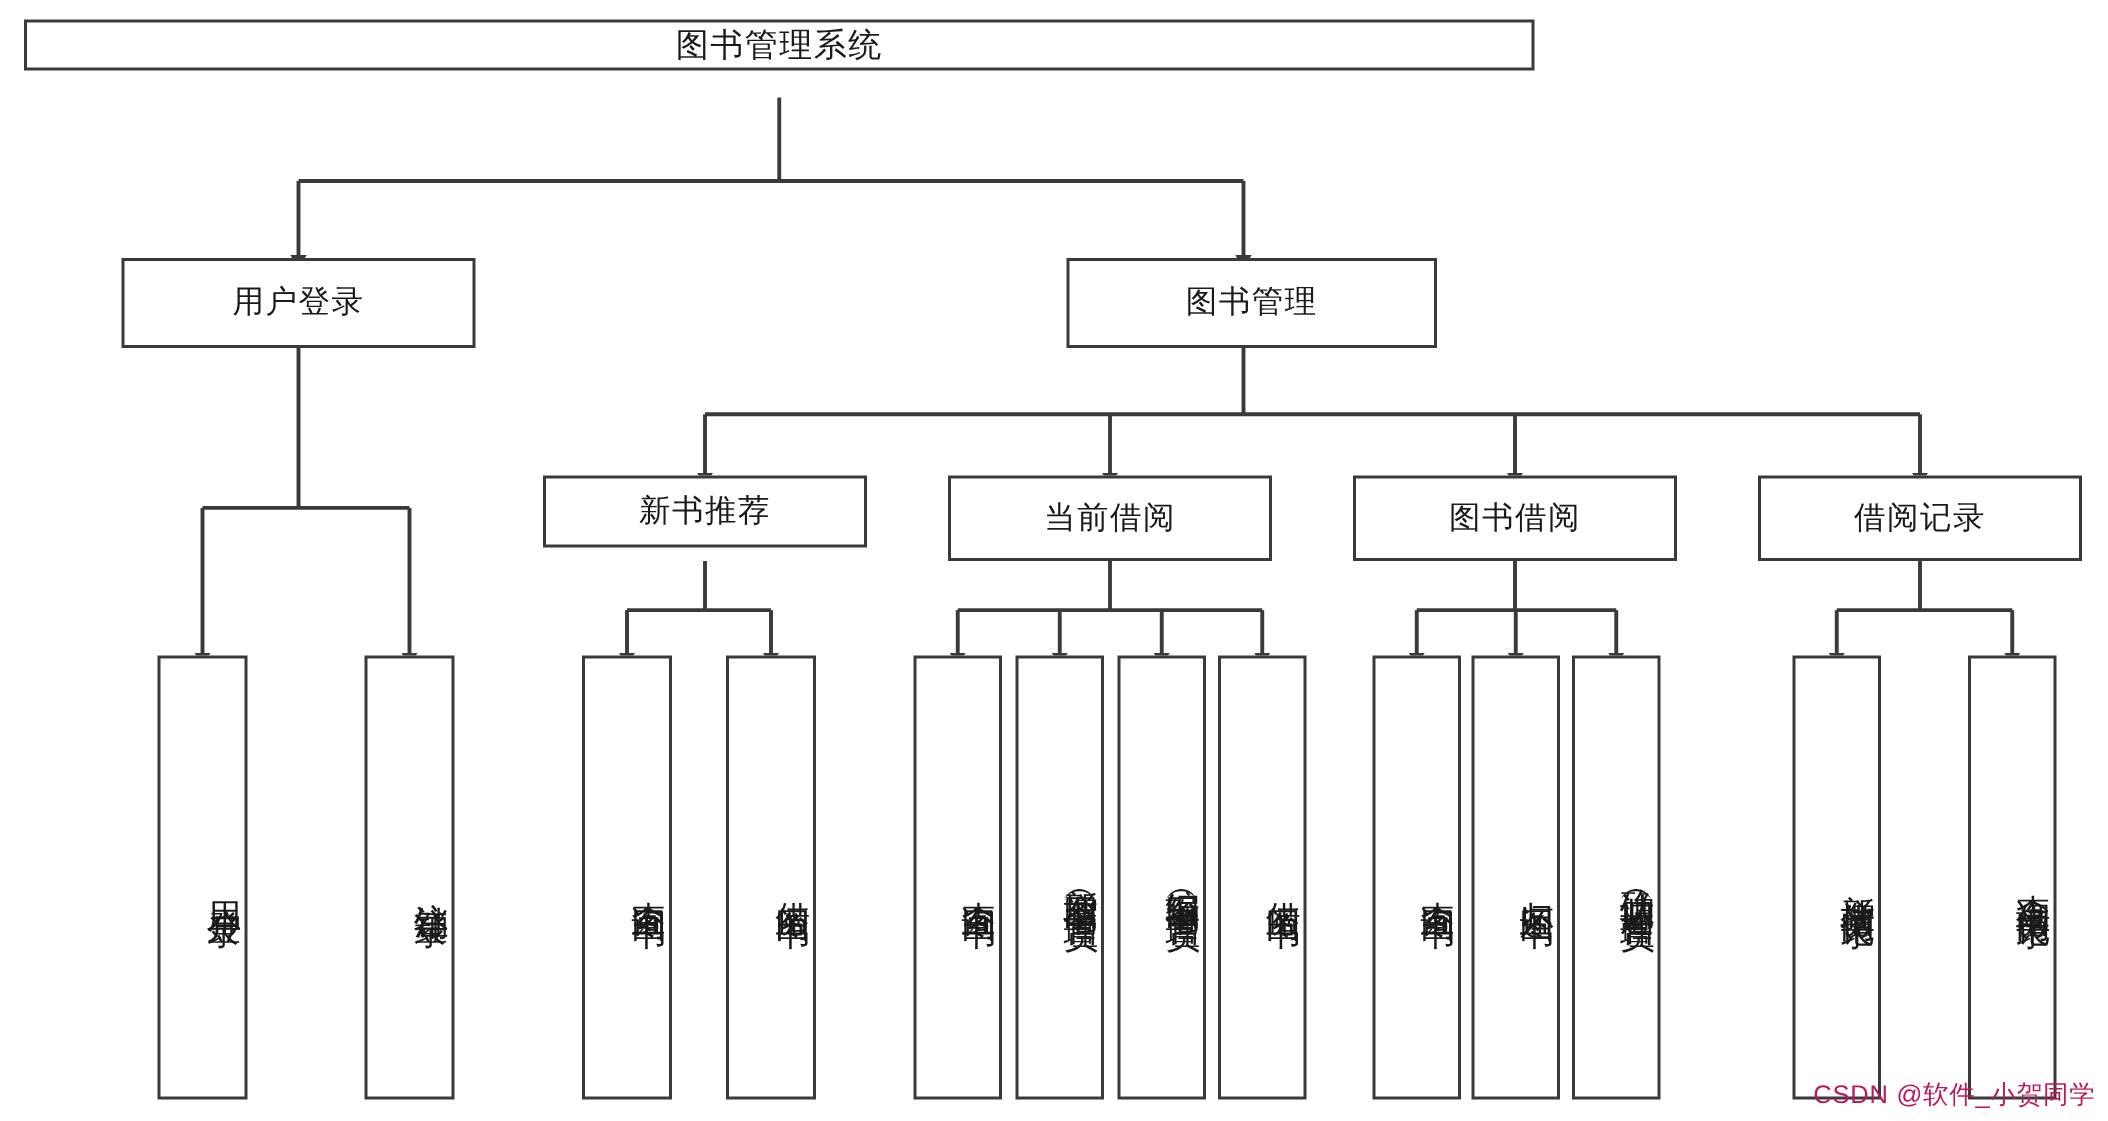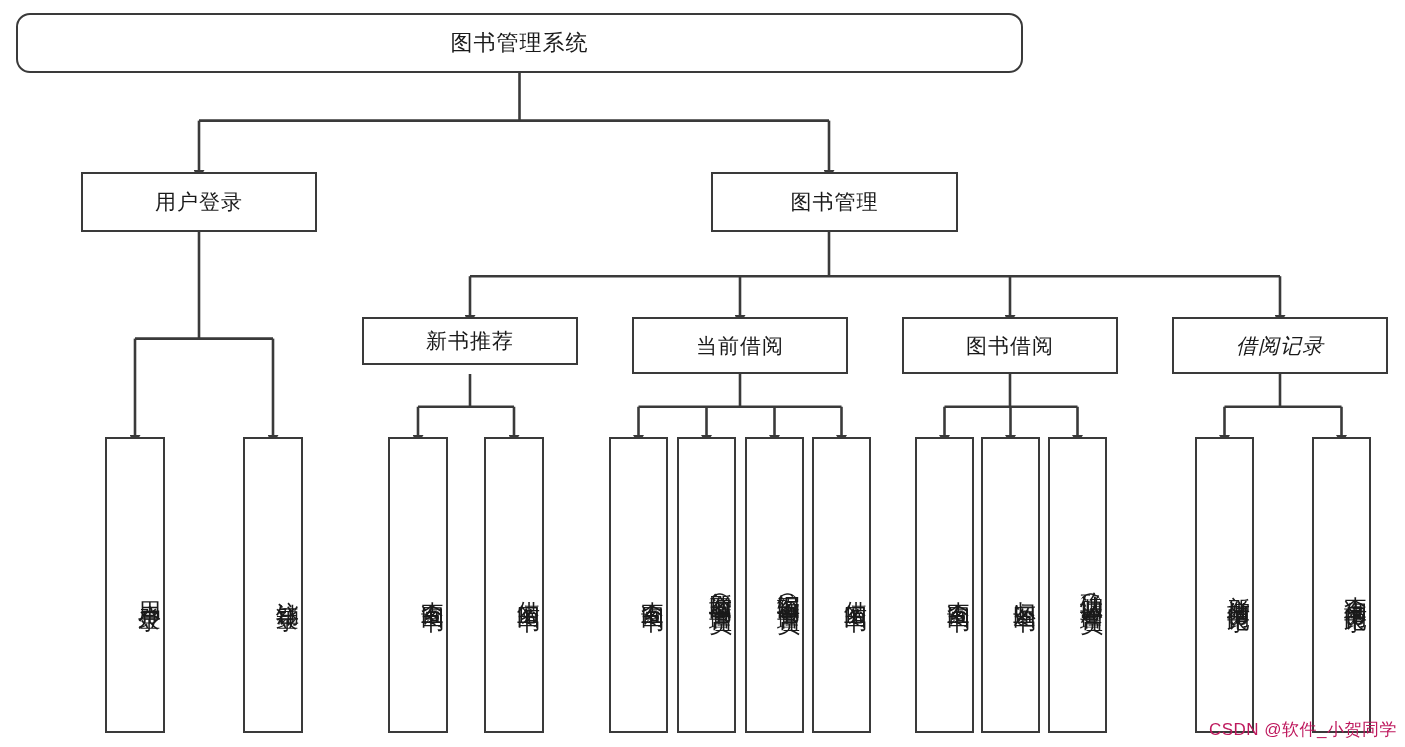--- a/index.html
+++ b/index.html
@@ -112,39 +112,39 @@
         <path d="M1010.5,406.76 L1010.5,436" marker-end="url(#arrow)"></path>
         <path d="M1077.5,406.76 L1077.5,436" marker-end="url(#arrow)"></path>
         <path d="M1280,374 L1280,406.76"></path>
         <path d="M1224.5,406.76 L1341.5,406.76"></path>
         <path d="M1224.5,406.76 L1224.5,436" marker-end="url(#arrow)"></path>
         <path d="M1341.5,406.76 L1341.5,436" marker-end="url(#arrow)"></path>
       </g>
   </svg>
 
   <div id="nodes">
-      <div class="node h root" style="left: 16px; top: 13px; width: 1007px; height: 60px; border-radius: 14px;">
+      <div class="node h root" style="left: 16px; top: 13px; width: 1007px; height: 34px;">
         <span>图书管理系统</span>
       </div>
       <div class="node h" style="left: 81px; top: 172px; width: 236px; height: 60px;">
         <span>用户登录</span>
       </div>
       <div class="node h" style="left: 711px; top: 172px; width: 247px; height: 60px;">
         <span>图书管理</span>
       </div>
       <div class="node h" style="left: 362px; top: 317px; width: 216px; height: 48px;">
         <span>新书推荐</span>
       </div>
       <div class="node h" style="left: 632px; top: 317px; width: 216px; height: 57px;">
         <span>当前借阅</span>
       </div>
       <div class="node h" style="left: 902px; top: 317px; width: 216px; height: 57px;">
         <span>图书借阅</span>
       </div>
-      <div class="node h" style="left: 1172px; top: 317px; width: 216px; height: 57px; font-style: italic;">
+      <div class="node h" style="left: 1172px; top: 317px; width: 216px; height: 57px;">
         <span>借阅记录</span>
       </div>
       <div class="node v" style="left: 105px; top: 437px; width: 60px; height: 296px;">
         <span>用户登录</span>
       </div>
       <div class="node v" style="left: 243px; top: 437px; width: 60px; height: 296px;">
         <span>注销登录</span>
       </div>
       <div class="node v" style="left: 388px; top: 437px; width: 60px; height: 296px;">
         <span>查询图书</span>

